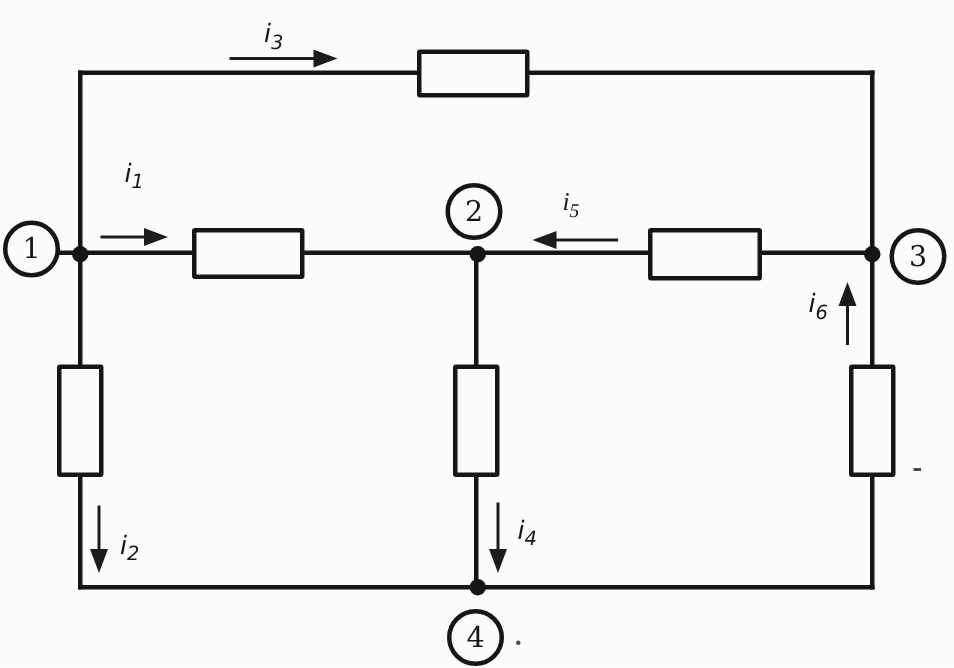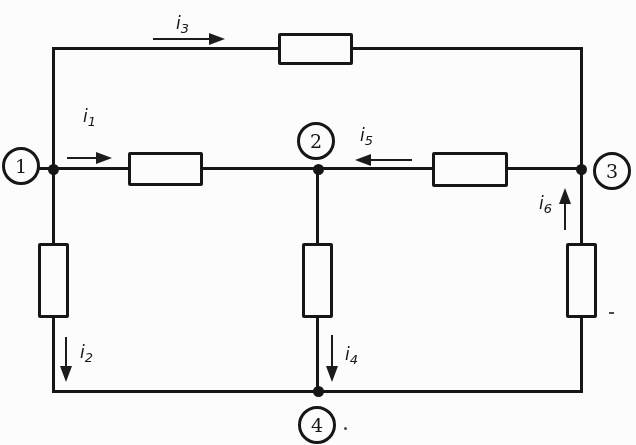--- a/index.html
+++ b/index.html
@@ -107,25 +107,25 @@
   <div class="shaft-h" style="left:153px; top:38px; width:58px;"></div>
   <div class="head head-right" style="left:209px; top:33px;"></div>
   <span class="cur" style="left:176px; top:13px;"><span>i</span><sub>3</sub></span>
 
   <div class="shaft-h" style="left:67px; top:157px; width:32px;"></div>
   <div class="head head-right" style="left:96px; top:152px;"></div>
   <span class="cur" style="left:83px; top:106px;"><span>i</span><sub>1</sub></span>
 
   <div class="head head-left" style="left:355px; top:154px;"></div>
   <div class="shaft-h" style="left:369px; top:159px; width:43px;"></div>
-  <span class="cur" style="left:360px; top:125px;"><span>i</span><sub>5</sub></span>
+  <span class="cur" style="left:375px; top:125px;font-family:Liberation Serif, serif;"><span>i</span><sub>5</sub></span>
 
   <div class="shaft-v" style="left:65px; top:337px; height:31px;"></div>
   <div class="head head-down" style="left:60px; top:366px;"></div>
-  <span class="cur" style="left:80px; top:342px;"><span>i</span><sub>2</sub></span>
+  <span class="cur" style="left:80px; top:354px;"><span>i</span><sub>2</sub></span>
 
   <div class="shaft-v" style="left:331px; top:335px; height:33px;"></div>
   <div class="head head-down" style="left:326px; top:366px;"></div>
   <span class="cur" style="left:345px; top:344px;"><span>i</span><sub>4</sub></span>
 
   <div class="head head-up" style="left:559px; top:188px;"></div>
   <div class="shaft-v" style="left:564px; top:202px; height:28px;"></div>
   <span class="cur" style="left:539px; top:193px;"><span>i</span><sub>6</sub></span>
 
   <div class="speck" style="left:609px; top:312px; width:5px; height:2px;"></div>

